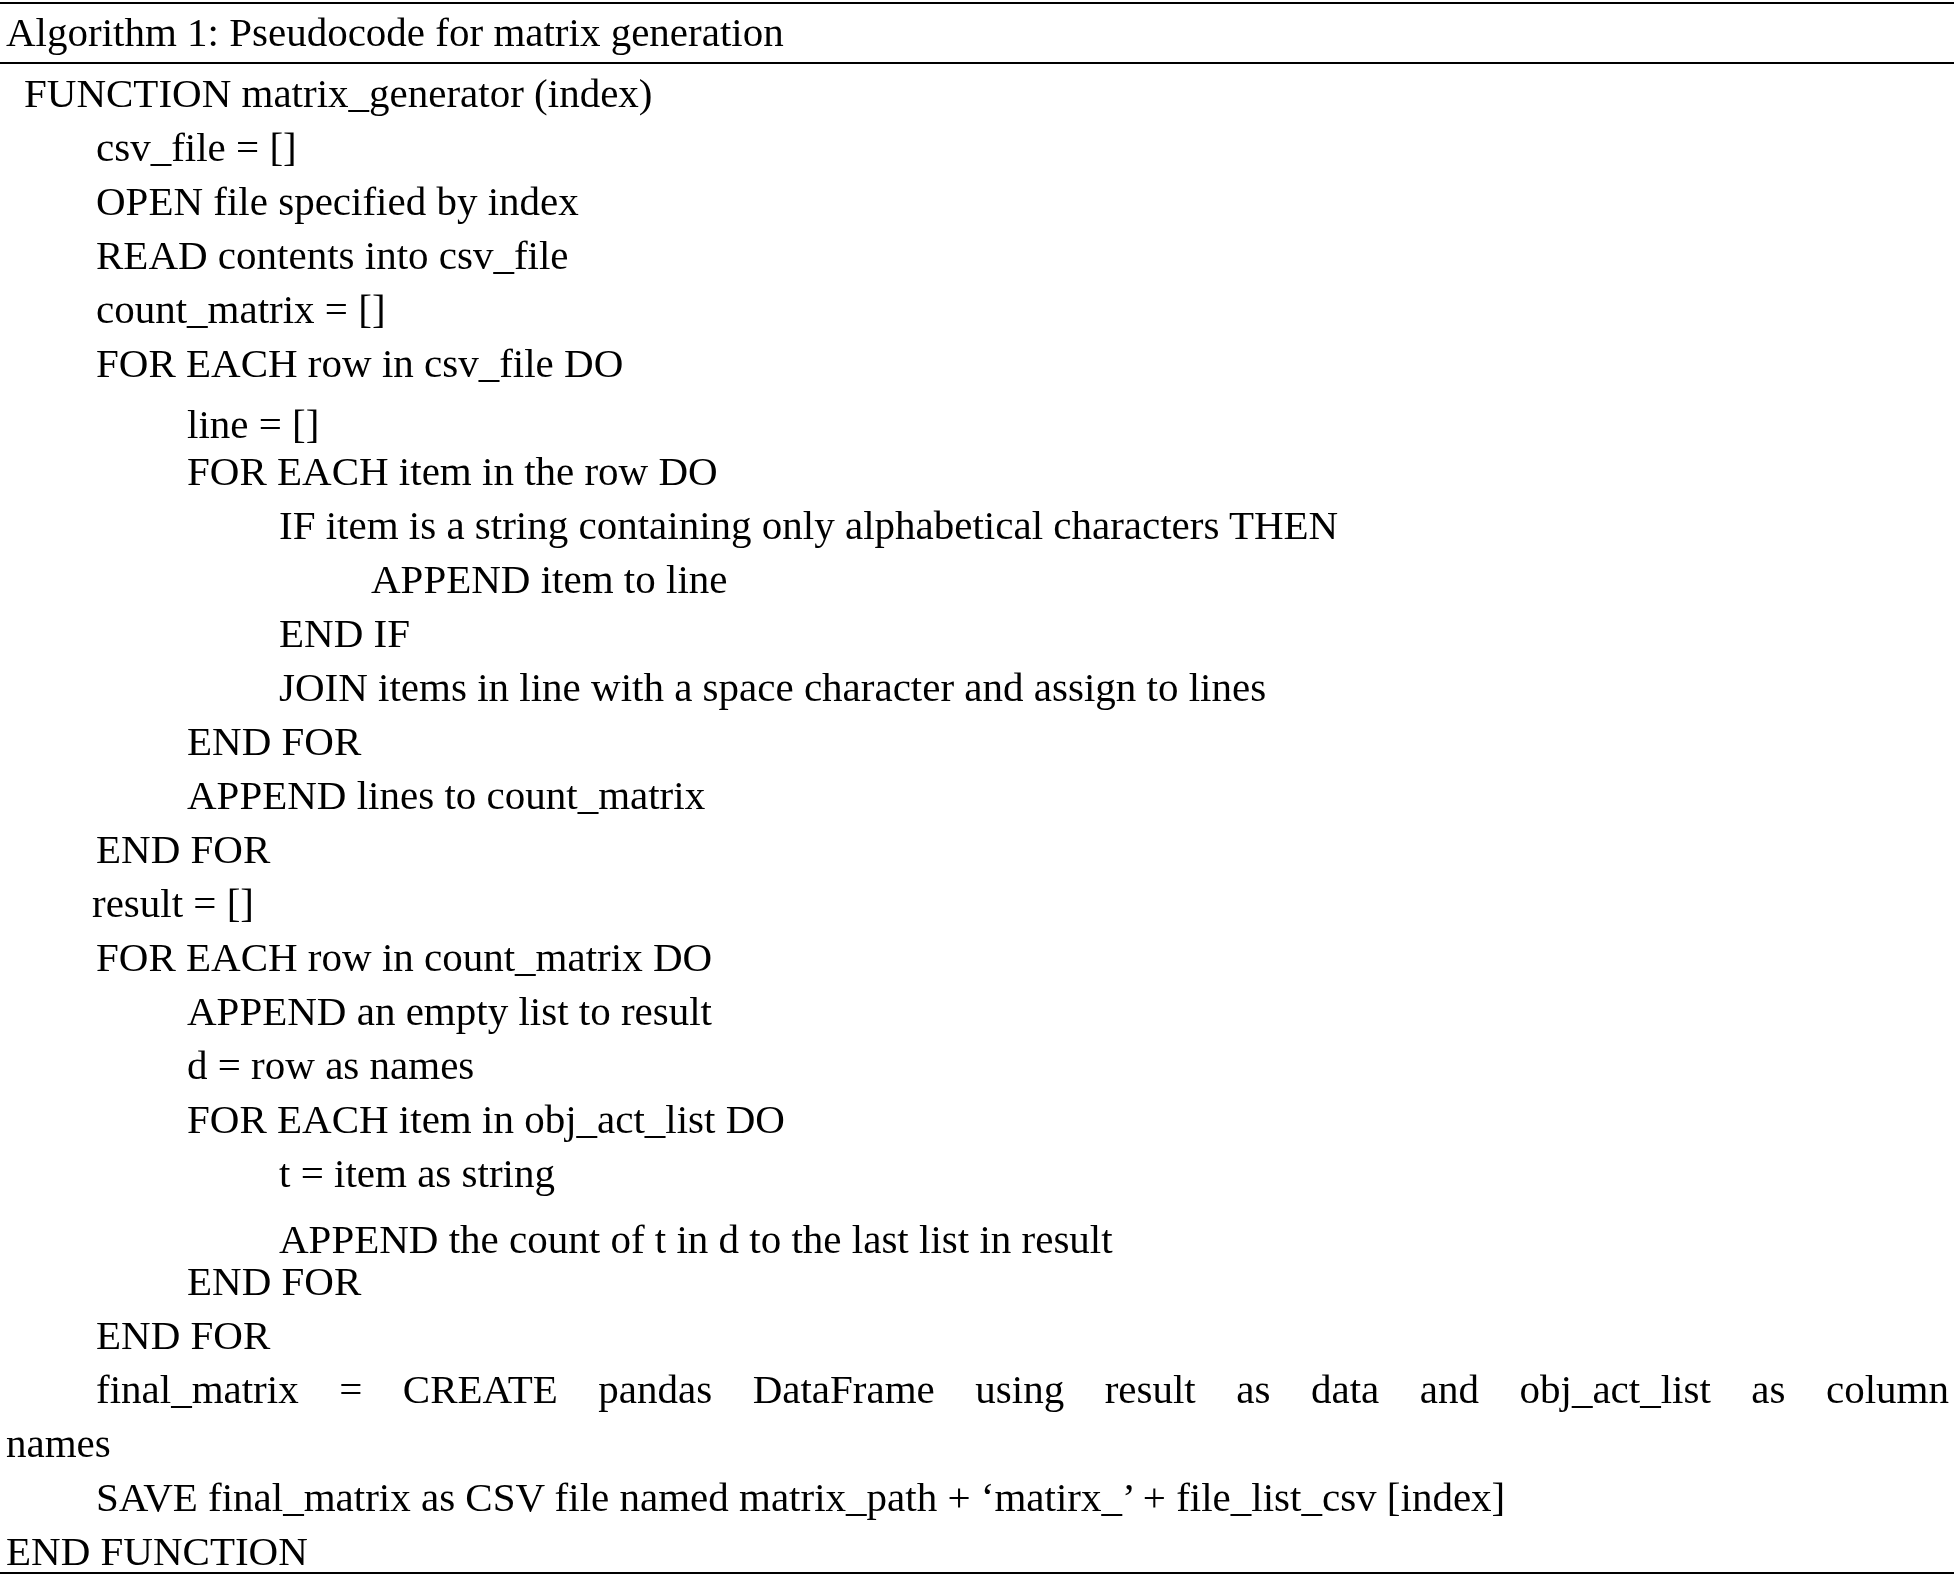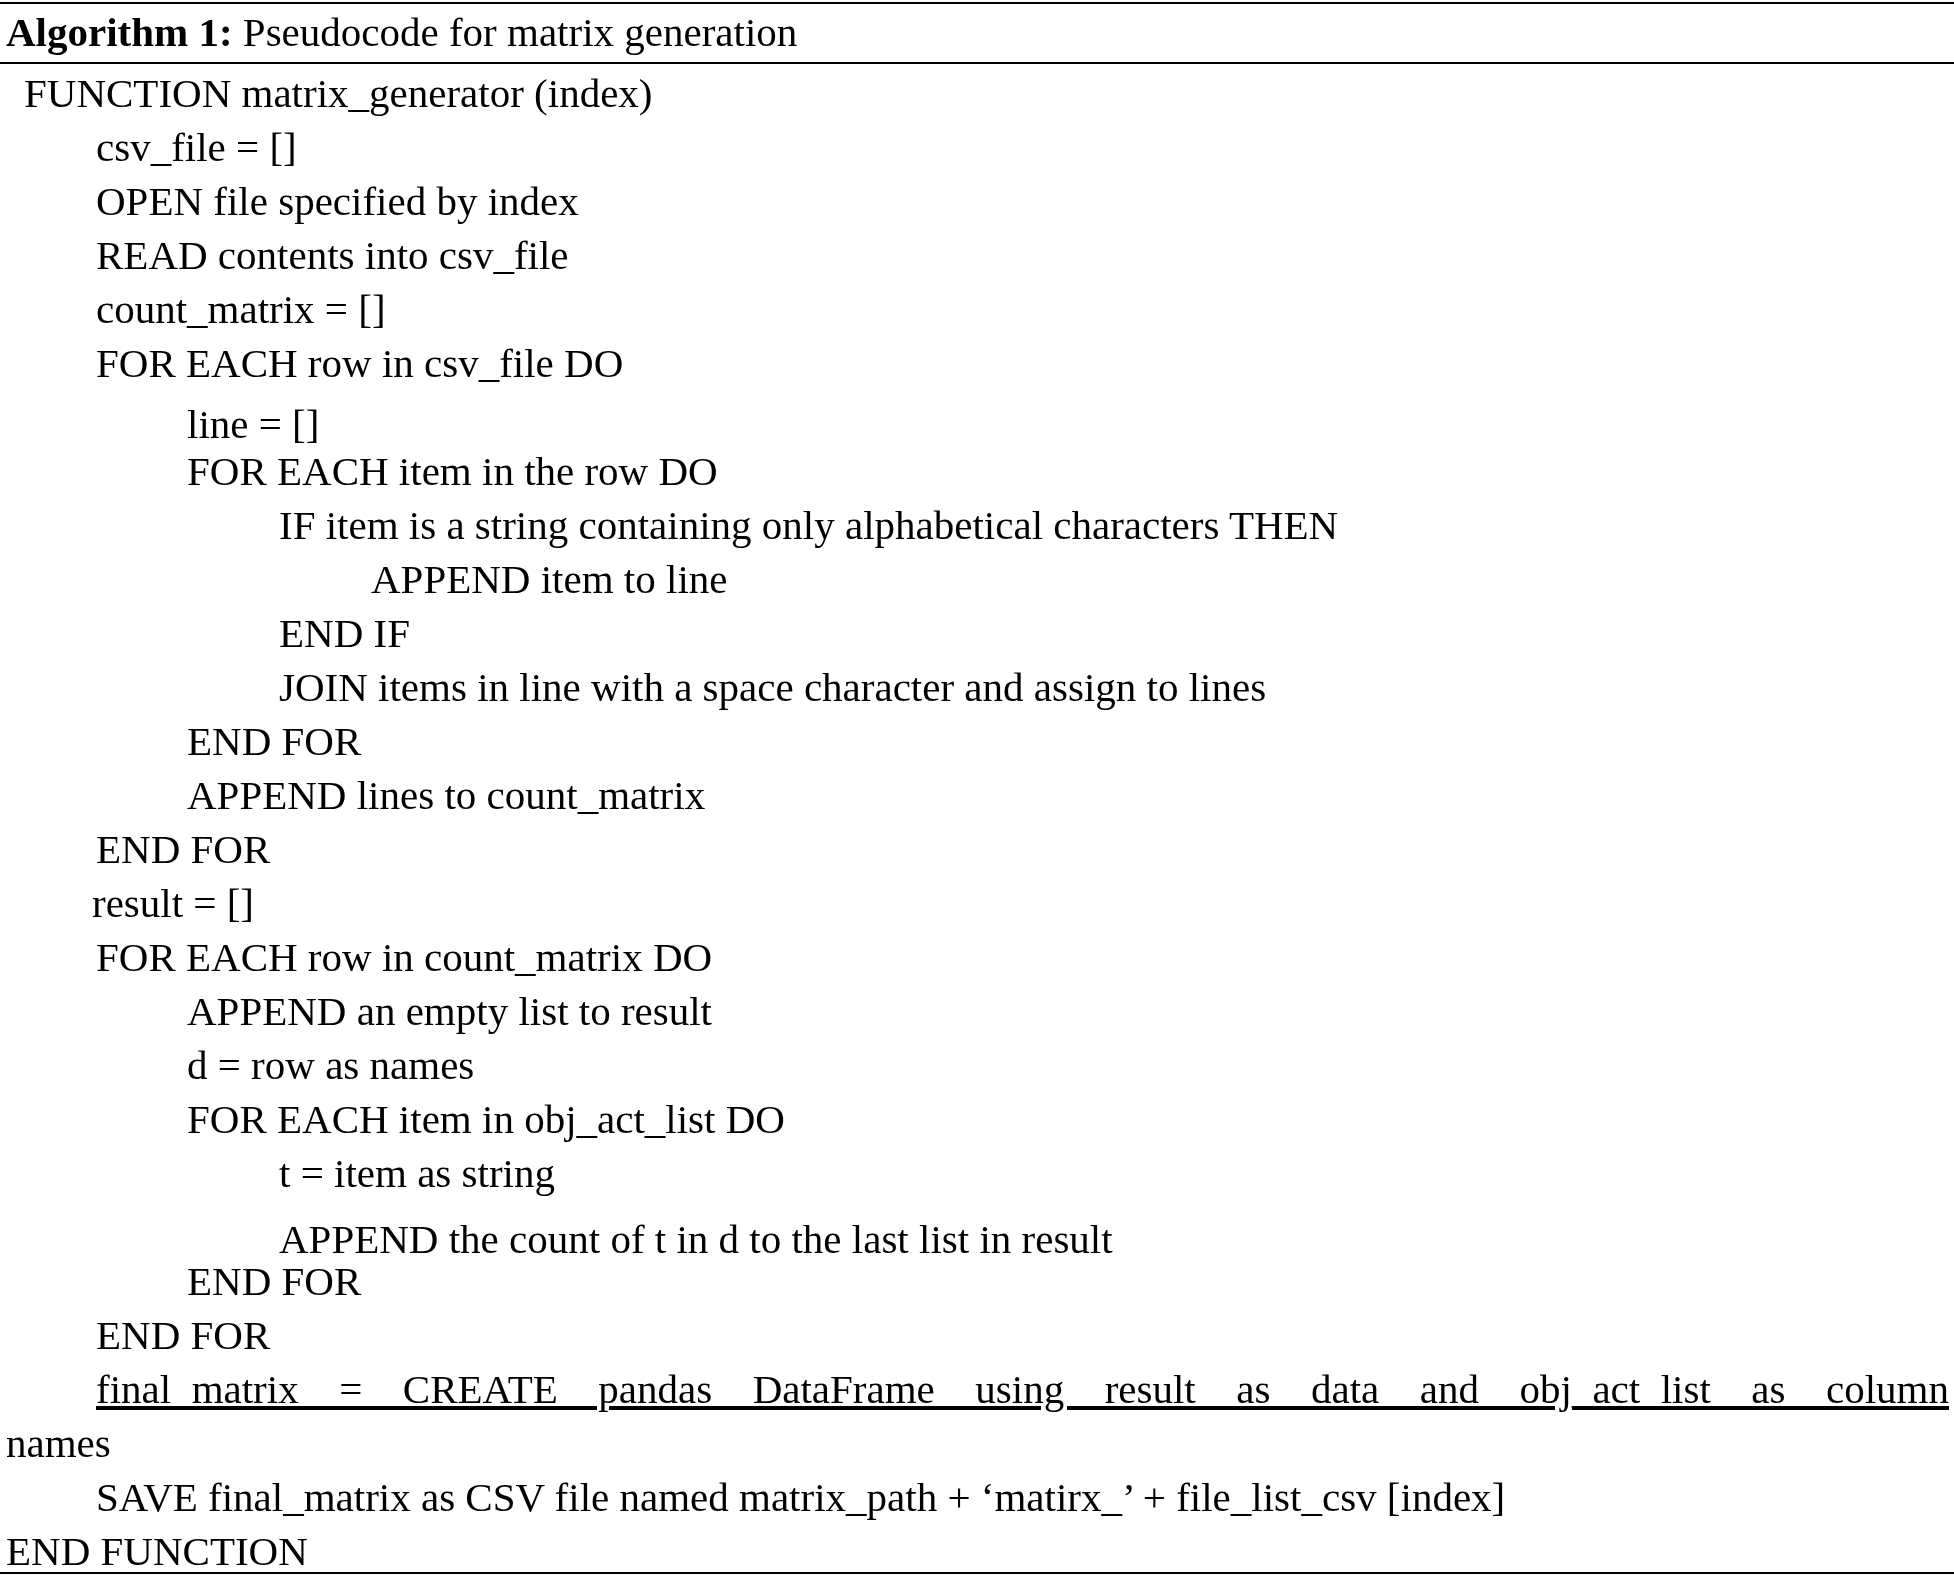--- a/index.html
+++ b/index.html
@@ -34,40 +34,39 @@
   .title {
     position: absolute;
     left: 6px;
     top: 6px;
     height: 52px;
     line-height: 52px;
     font-size: 41px;
     white-space: nowrap;
   }
   .title .bold {
-    font-weight: bold;
+    font-weight: normal;
   }
   .lines {
     position: absolute;
     left: 0;
     top: 66px;
     width: 1954px;
   }
   .line {
     position: absolute;
     height: 54px;
     line-height: 54px;
     font-size: 41px;
     white-space: nowrap;
   }
   .justified {
     text-align: justify;
     text-align-last: justify;
     white-space: normal;
-    text-decoration: underline;
   }
 </style>
 </head>
 <body>
 
 <div class="algo">
   <div class="rule rule-top"></div>
 
   <div class="title">
     <span class="bold">Algorithm 1:</span>

